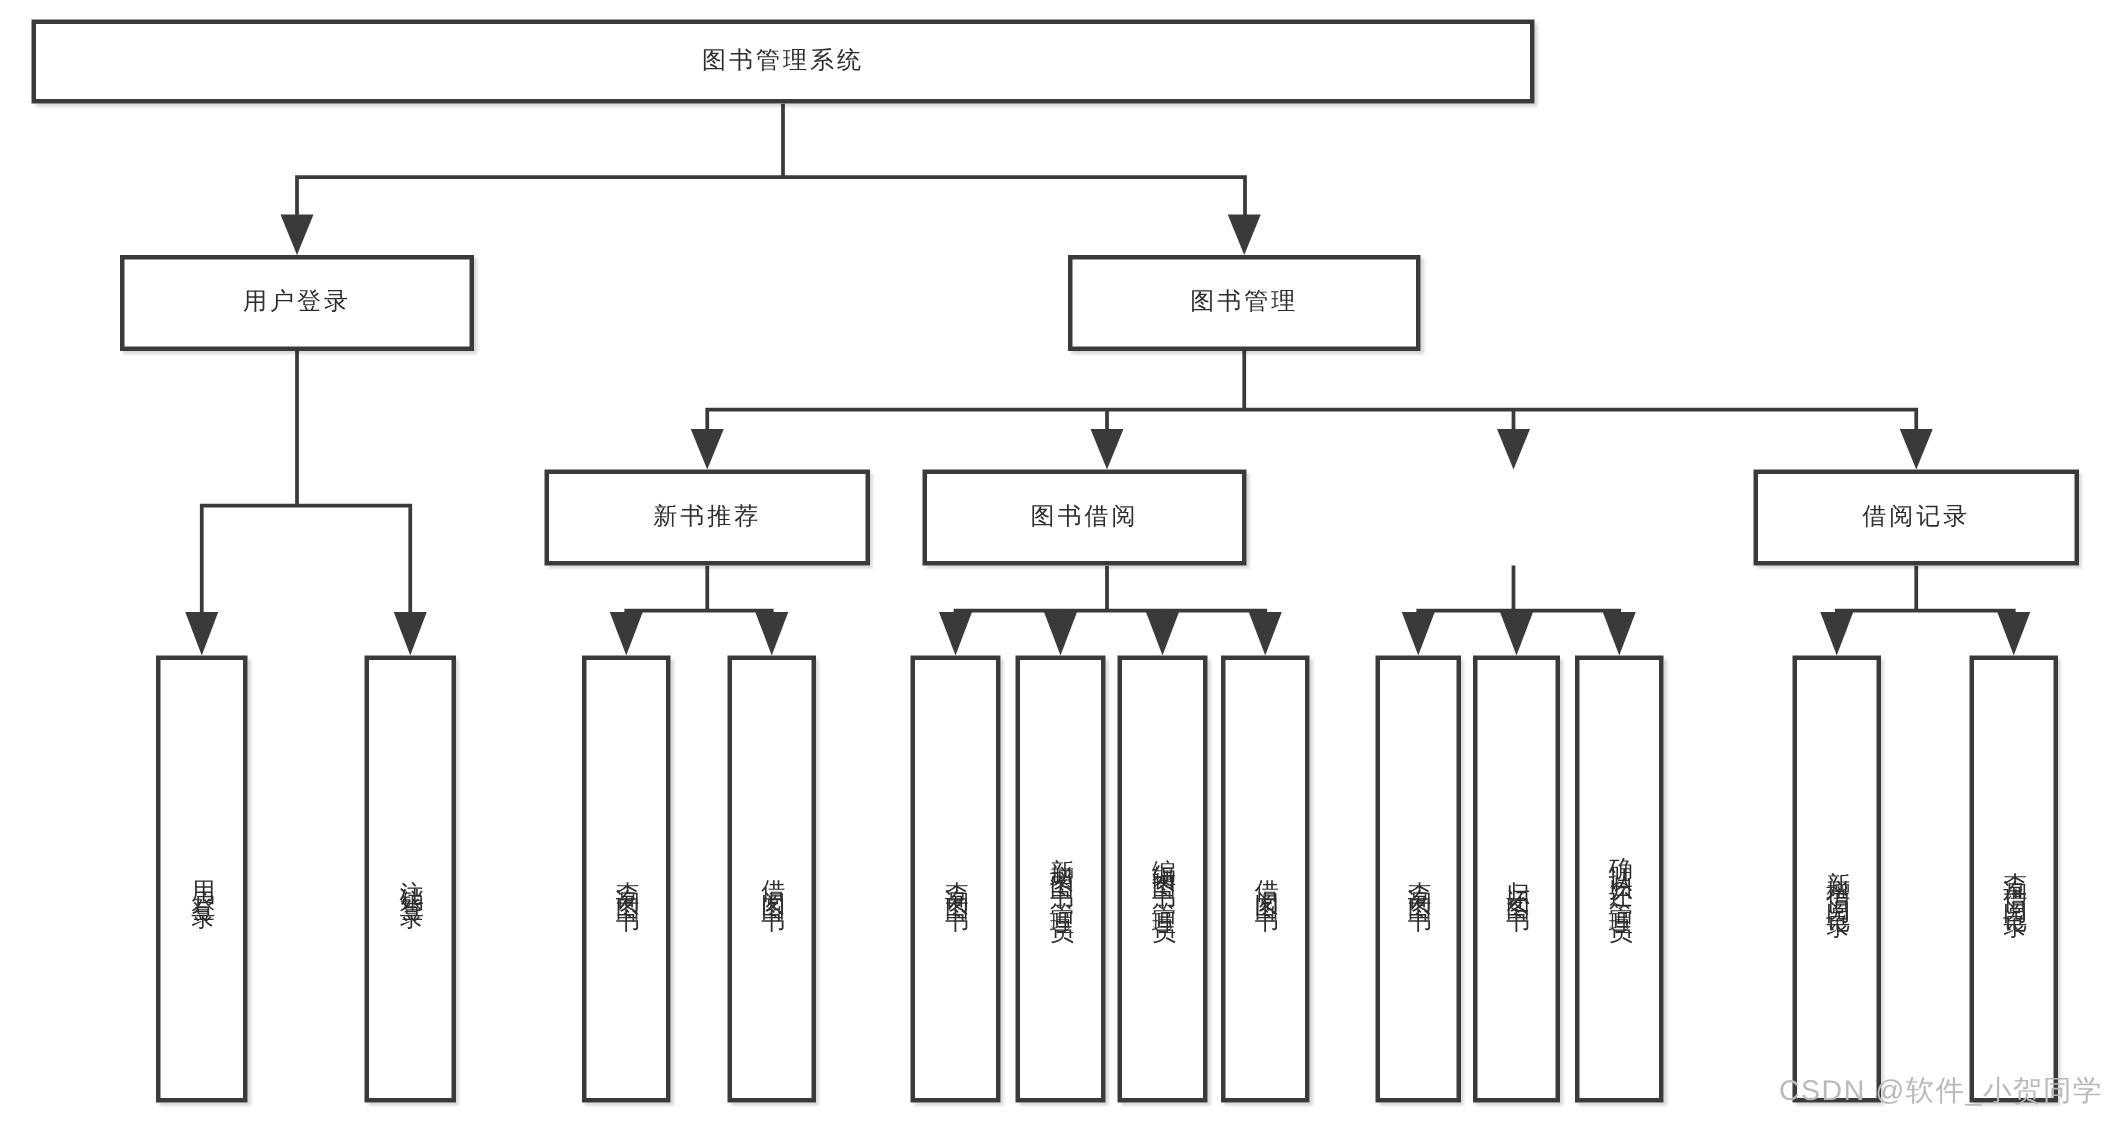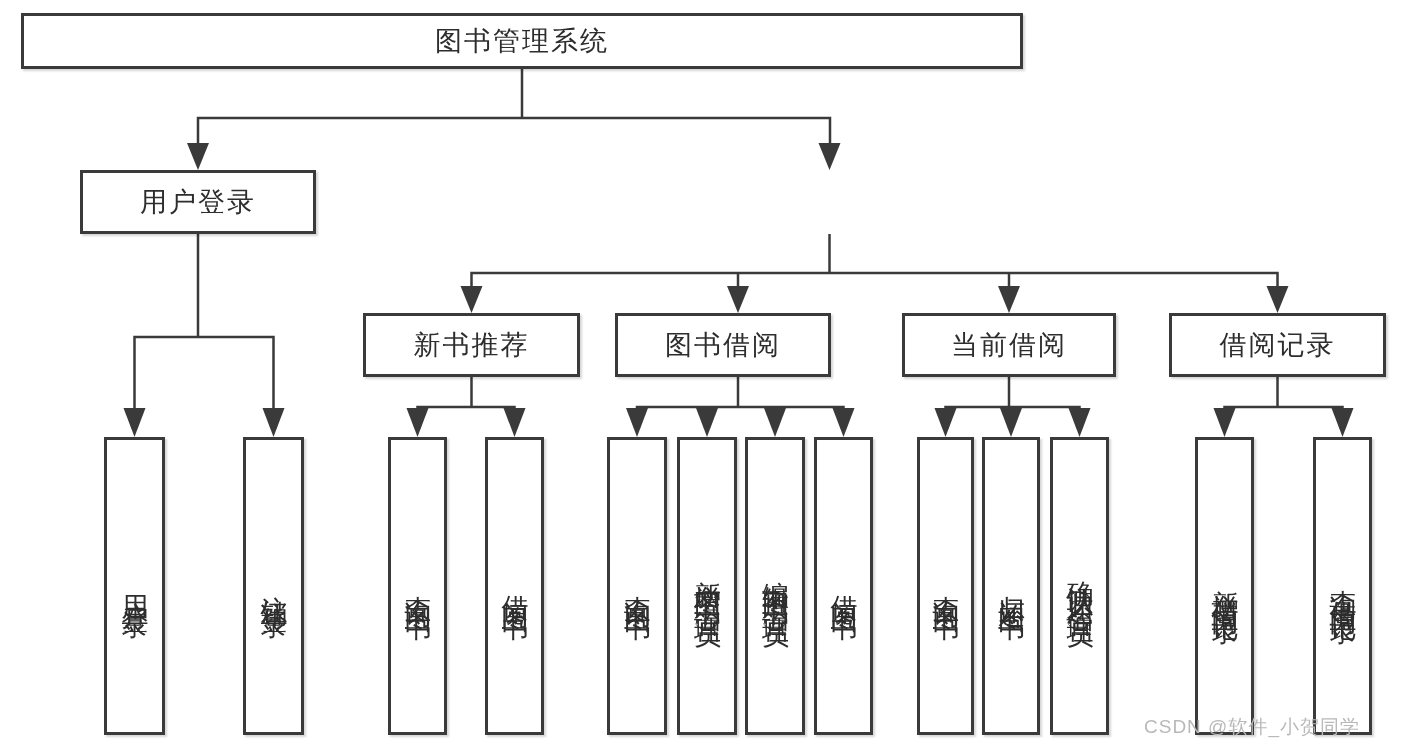--- a/index.html
+++ b/index.html
@@ -21,39 +21,39 @@
     box-sizing: border-box;
     background: #ffffff;
     border: 3px solid #3a3a3a;
     display: flex;
     align-items: center;
     justify-content: center;
     box-shadow: 2px 2px 2px rgba(0,0,0,0.16);
     z-index: 2;
   }
   .lbl {
-    font-size: 27px;
+    font-size: 16px;
     color: #2d2d2d;
     letter-spacing: 2px;
     white-space: nowrap;
     line-height: 1.2;
   }
   .root { left: 21px; top: 13px; width: 1002px; height: 56px; }
   .l2   { top: 170px; height: 64px; }
   .l3   { top: 313px; height: 64px; justify-content: center; }
   .leaf { top: 437px; height: 298px; }
   .leaf .lbl {
     writing-mode: vertical-rl;
     text-orientation: mixed;
     letter-spacing: 6px;
     line-height: 1;
   }
   #watermark {
     position: absolute;
-    left: 1144px;
+    left: 1186px;
     top: 714px;
     z-index: 6;
     font-size: 19px;
     letter-spacing: 1px;
     color: #b9b9b9;
     white-space: nowrap;
   }
 </style>
 </head>
 <body>
@@ -112,29 +112,29 @@
     </g>
   </svg>
 
   <div class="box root">
     <span class="lbl">图书管理系统</span>
   </div>
 
   <div class="box l2" style="left:80px;width:236px">
     <span class="lbl">用户登录</span>
   </div>
+  <div class="box l2" style="left:712px;width:235px">
+    <span class="lbl">图书管理</span>
+  </div>
 
   <div class="box l3" style="left:363px;width:217px">
     <span class="lbl">新书推荐</span>
   </div>
   <div class="box l3" style="left:615px;width:216px">
     <span class="lbl">图书借阅</span>
-  </div>
-  <div class="box l3" style="left:902px;width:214px">
-    <span class="lbl">当前借阅</span>
   </div>
   <div class="box l3" style="left:1169px;width:217px">
     <span class="lbl">借阅记录</span>
   </div>
 
   <div class="box leaf" style="left:104px;width:61px">
     <span class="lbl">用户登录</span>
   </div>
   <div class="box leaf" style="left:243px;width:61px">
     <span class="lbl">注销登录</span>

